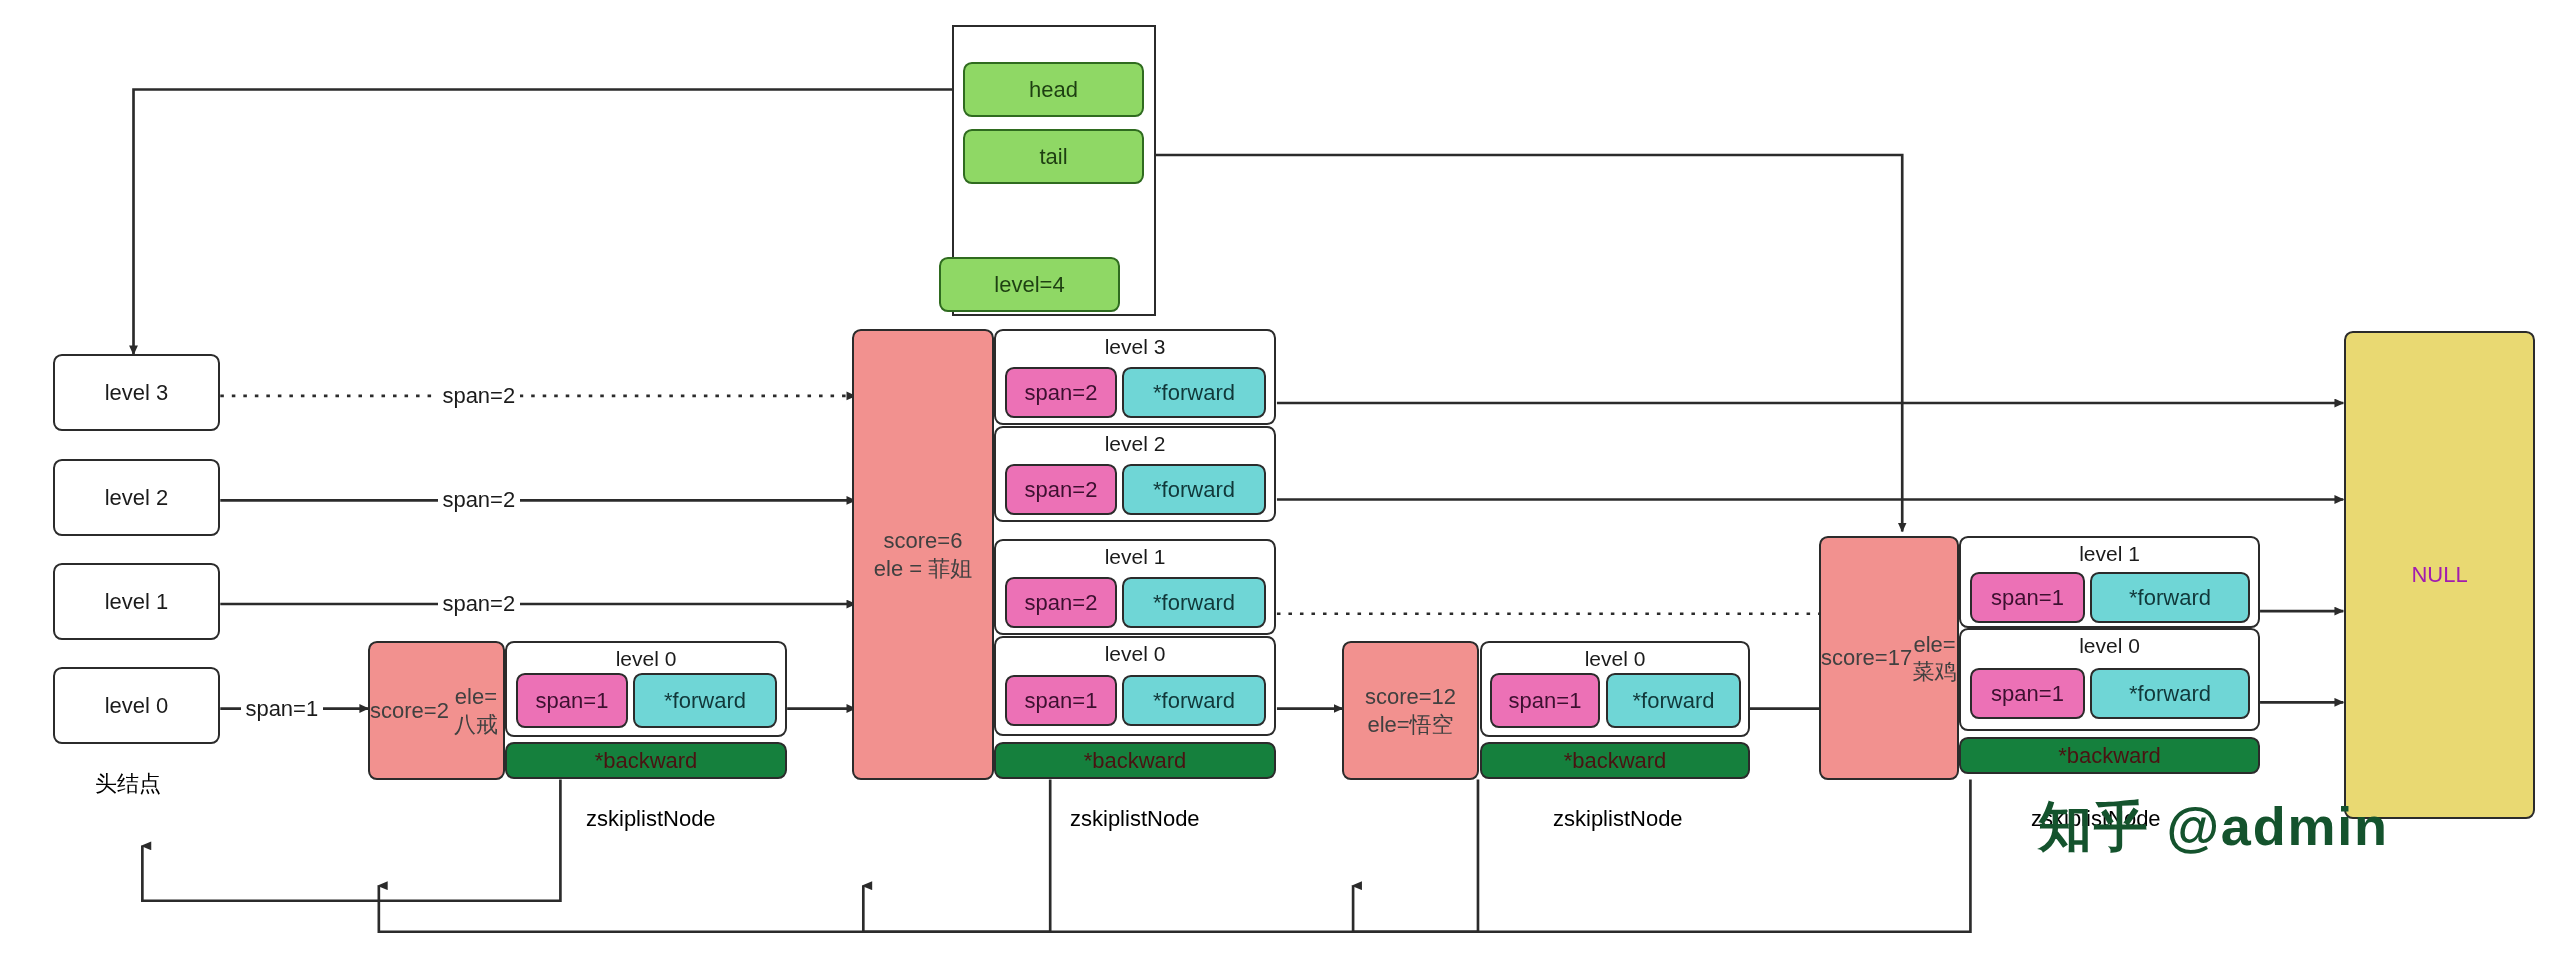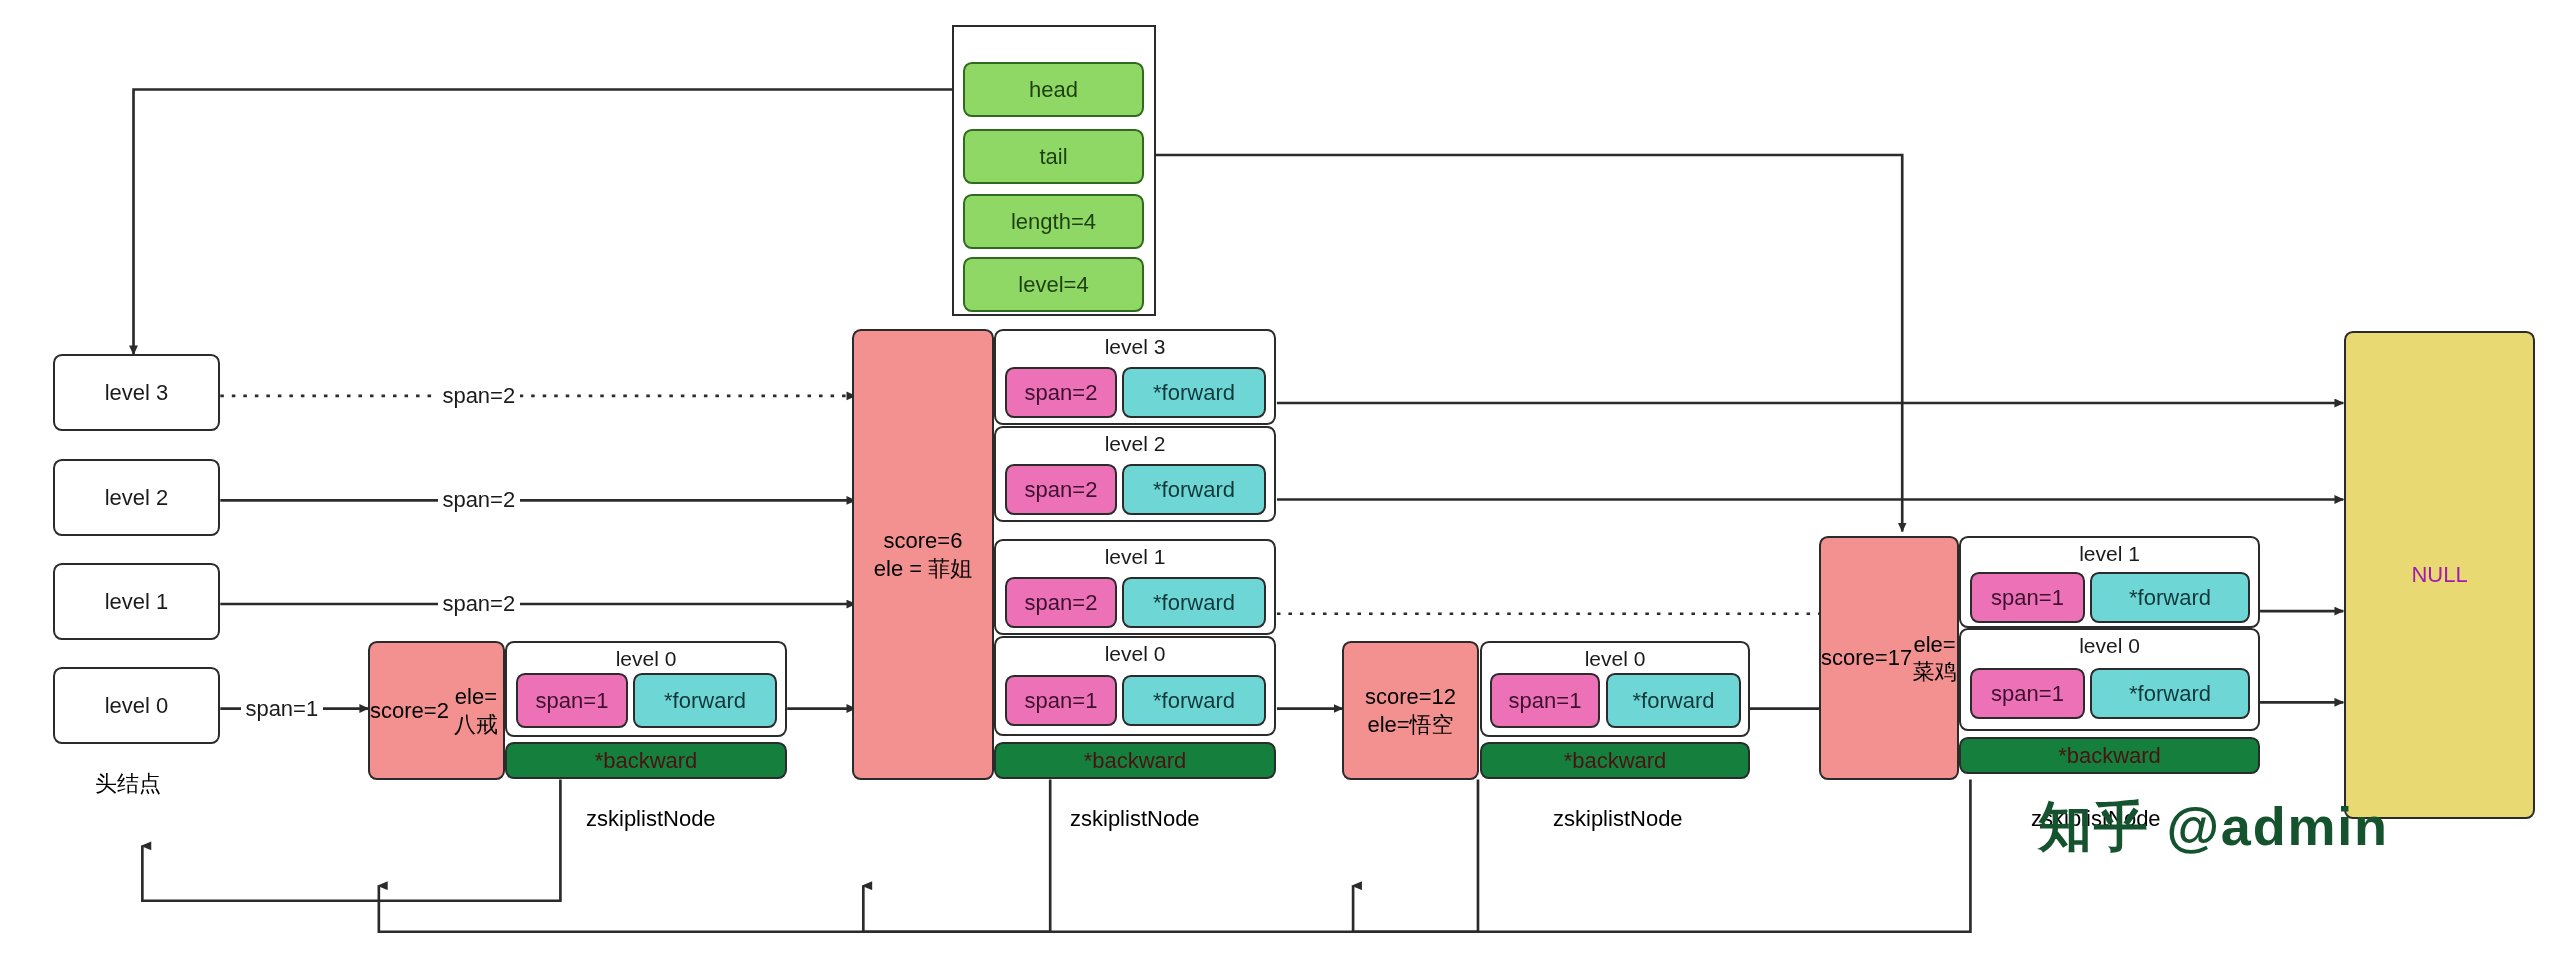--- a/index.html
+++ b/index.html
@@ -5,21 +5,21 @@
   html,body{margin:0;padding:0;background:#fff;}
   body{font-family:"Liberation Sans","DejaVu Sans",sans-serif;}
   #stage{position:relative;width:2576px;height:953px;background:#fff;overflow:hidden;}
   #wires{position:absolute;left:0;top:0;width:2576px;height:953px;pointer-events:none;}
 
   .box{position:absolute;box-sizing:border-box;border:2.7px solid #2b2b2b;border-radius:8.9px;
        display:flex;align-items:center;justify-content:center;text-align:center;
        color:#1b1b1b;font-size:22px;line-height:1.25;}
   .plain{background:#ffffff;}
   .green{background:#8fd865;border-color:#2f6b1f;color:#1e3f12;}
-  .salmon{background:#f2918f;border-color:#2b2b2b;color:#000000;}
+  .salmon{background:#f2918f;border-color:#2b2b2b;color:#404040;}
   .pink{background:#ec71b6;border-color:#2b2b2b;color:#3d1030;}
   .teal{background:#6fd6d6;border-color:#2b2b2b;color:#11383a;}
   .red{background:#15803d;border-color:#2b2b2b;color:#4a1212;}
   .yellow{background:#e9d972;border-color:#2b2b2b;color:#a21caf;}
   .lvlbar{position:absolute;box-sizing:border-box;border:2.7px solid #2b2b2b;border-radius:8.9px;background:#fff;}
   .lvlcap{position:absolute;width:100%;text-align:center;font-size:21px;color:#1b1b1b;top:3.5px;left:0;}
 
   .zslhead{position:absolute;box-sizing:border-box;border:2.7px solid #2b2b2b;background:#fff;}
 
   .caption{position:absolute;font-size:22px;color:#000000;white-space:nowrap;}
@@ -76,22 +76,21 @@
       <path d="M1185,880 L1185,1052 L427,1052 L427,1000" marker-end="url(#ahu)"></path>
       <path d="M1668,880 L1668,1052 L974,1052 L974,1000" marker-end="url(#ahu)"></path>
       <path d="M2224,880 L2224,1052 L1527,1052 L1527,1000" marker-end="url(#ahu)"></path>
     </g>
   </svg>
 
   <div class="zslhead" style="left:952px;top:25px;width:204px;height:291px;">
   </div>
   <div class="box green" style="left:963px;top:62px;width:181px;height:55px;">head</div>
   <div class="box green" style="left:963px;top:129px;width:181px;height:55px;">tail</div>
-  <div class="box green" style="left:963px;top:194px;width:181px;height:55px;">length=4</div>
-  <div class="box green" style="left:963px;top:257px;width:181px;height:55px;">level=4</div>
+  <div class="box green" style="left:939px;top:257px;width:181px;height:55px;">level=4</div>
 
   <div class="box plain" style="left:53px;top:354px;width:167px;height:77px;">level 3</div>
   <div class="box plain" style="left:53px;top:459px;width:167px;height:77px;">level 2</div>
   <div class="box plain" style="left:53px;top:563px;width:167px;height:77px;">level 1</div>
   <div class="box plain" style="left:53px;top:667px;width:167px;height:77px;">level 0</div>
   <div class="caption" style="left:95px;top:769px;">头结点</div>
 
   <div class="edgelbl" style="left:438px;top:383px;">span=2</div>
   <div class="edgelbl" style="left:438px;top:487px;">span=2</div>
   <div class="edgelbl" style="left:438px;top:591px;">span=2</div>

